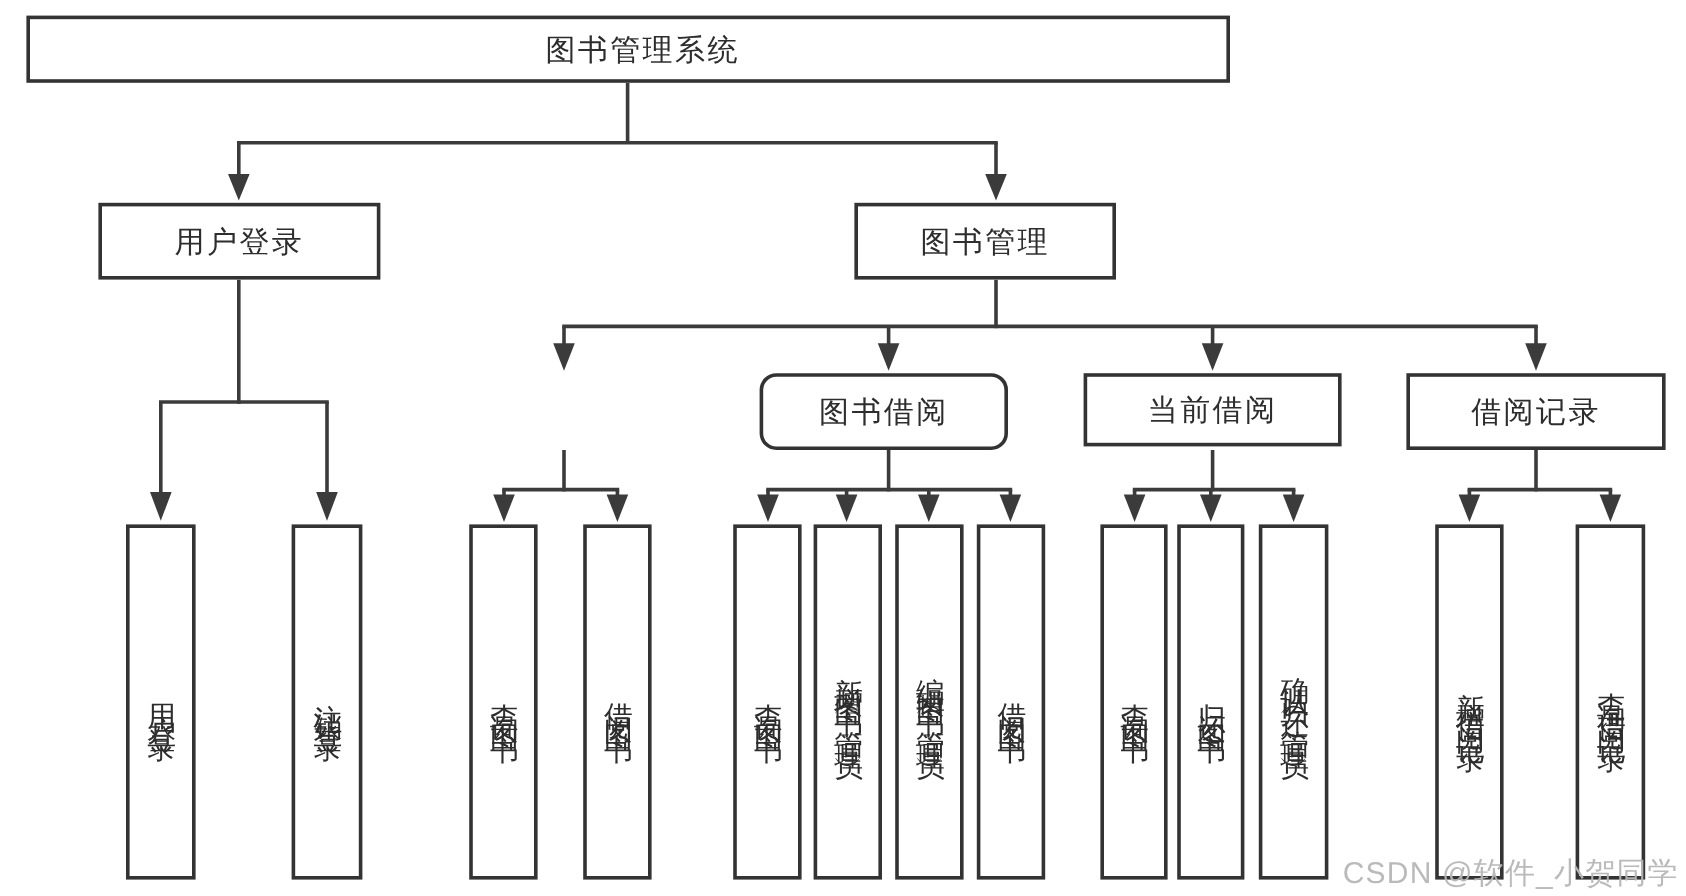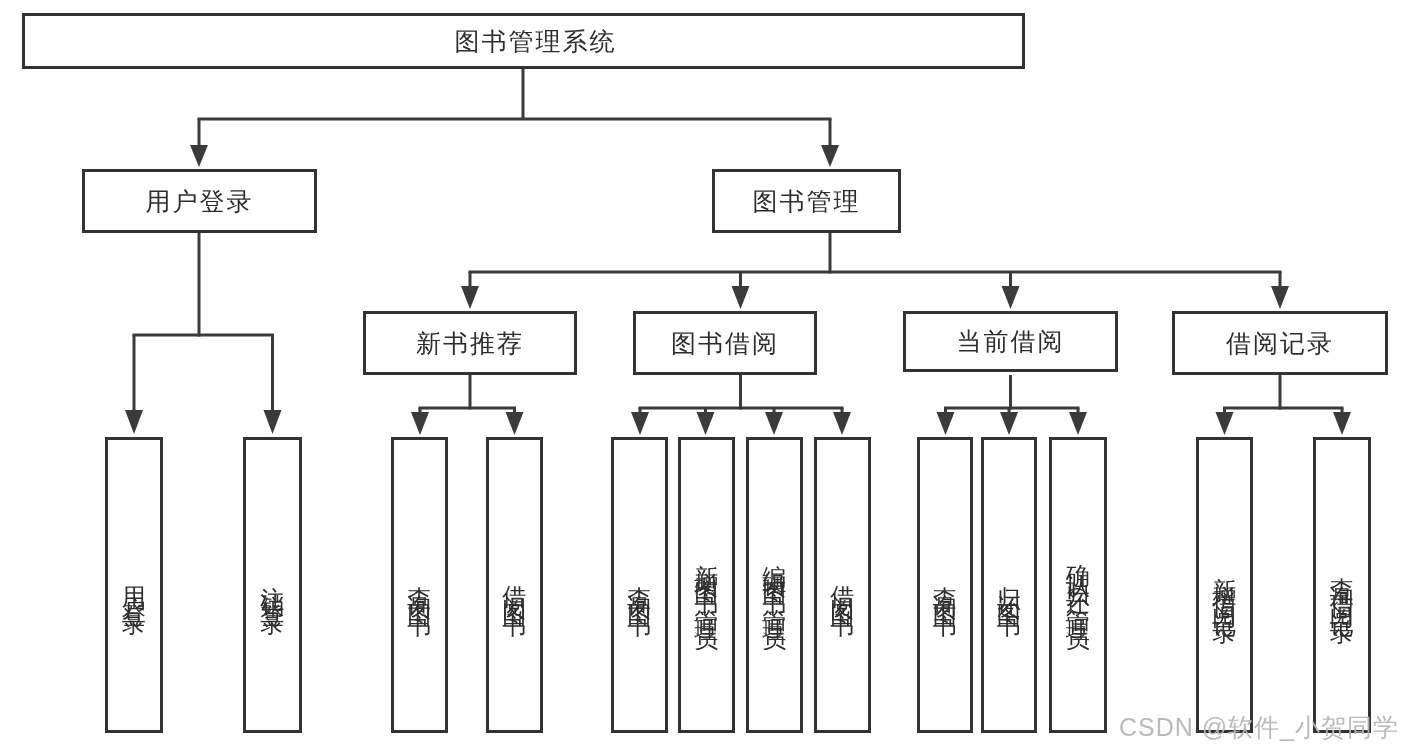--- a/index.html
+++ b/index.html
@@ -99,28 +99,25 @@
     </g>
   </svg>
 
   <div class="box" style="left:22px; top:13px; width:1003px; height:56px;padding-left:24px;">
     <span class="h-label">图书管理系统</span>
   </div>
 
   <div class="box" style="left:82px; top:169px; width:235px; height:64px;">
     <span class="h-label">用户登录</span>
   </div>
-  <div class="box" style="left:712px; top:169px; width:189px; height:64px;justify-content:center;">
+  <div class="box" style="left:712px; top:169px; width:218px; height:64px;justify-content:center;">
     <span class="h-label">图书管理</span>
   </div>
 
-  <div class="box" style="left:363px; top:311px; width:214px; height:64px;">
-    <span class="h-label">新书推荐</span>
-  </div>
-  <div class="box" style="left:633px; top:311px; width:184px; height:64px;">
+  <div class="box" style="left:633px; top:311px; width:207px; height:64px;border-radius:14px;">
     <span class="h-label">图书借阅</span>
   </div>
   <div class="box" style="left:903px; top:311px; width:215px; height:61px;">
     <span class="h-label">当前借阅</span>
   </div>
   <div class="box" style="left:1172px; top:311px; width:216px; height:64px;">
     <span class="h-label">借阅记录</span>
   </div>
 
   <div class="box leaf" style="left:105px; top:437px; width:58px; height:296px;">

